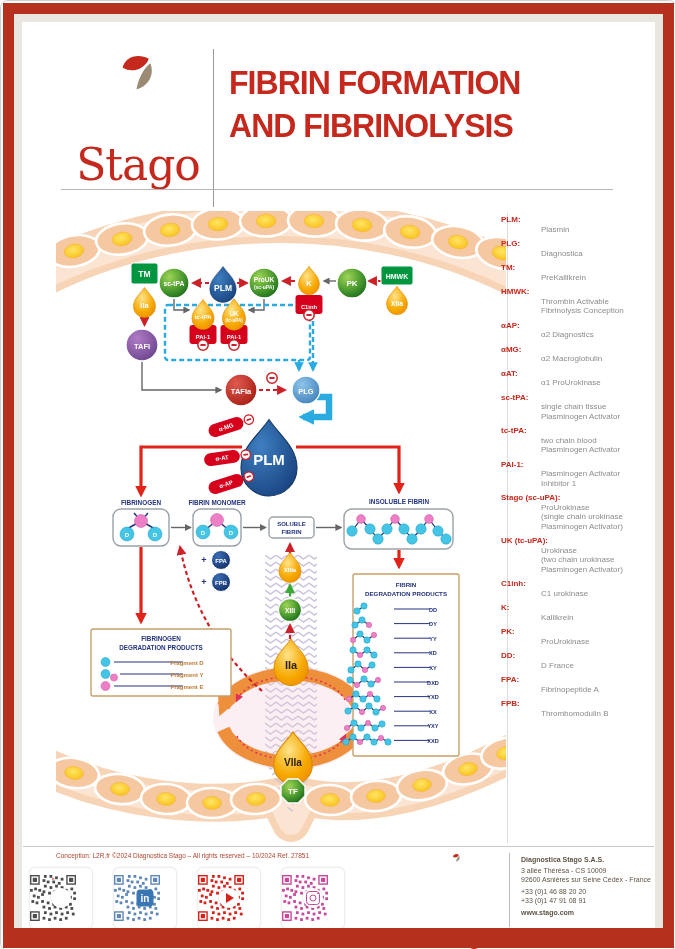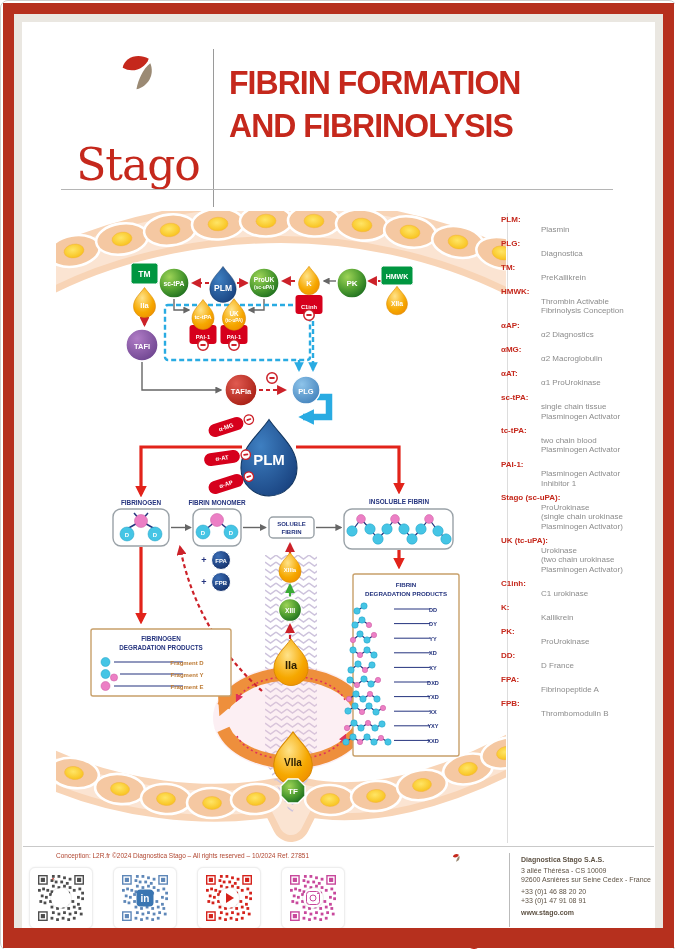--- a/index.html
+++ b/index.html
@@ -14,21 +14,21 @@
   .vline{width:1px;background:#9a9a9a;}
   .hline{height:1px;background:#b5b5b5;}
   .title{left:228px;top:60px;width:300px;color:#c5281c;font-weight:bold;font-size:34px;line-height:43px;letter-spacing:-1px;transform:scaleX(.94);transform-origin:left top;white-space:nowrap;}
   
   .legend{left:500px;top:214px;width:134px;}
   .li{margin-bottom:5px;}
   .li b{display:block;color:#c5281c;font-size:8px;line-height:9.5px;}
   .li span{display:block;color:#8c8c8c;font-size:8px;line-height:9.5px;white-space:pre-line;margin-left:40px;}
   
   .conception{left:55px;top:851px;font-size:6.5px;color:#b0452f;}
-  .qr-card{top:866px;width:62px;height:60px;background:#fff;border:1px solid #eee;border-radius:6px;box-shadow:0 0 2px rgba(0,0,0,.08);display:flex;align-items:center;justify-content:center;}
+  .qr-card{top:866px;width:62px;height:60px;background:#fff;border:1px solid #eee;border-radius:6px;box-shadow:0 0 2px rgba(0,0,0,.08);display:flex;align-items:center;}
   .qr-card svg{width:46px;height:46px;}
   .badge{position:absolute;left:50%;top:50%;transform:translate(-50%,-50%);display:flex;align-items:center;justify-content:center;}
   .badge.circ{width:20px;height:20px;border-radius:50%;background:#fff;box-shadow:0 0 0 1px rgba(0,0,0,.06);}
   .badge-in{width:17px;height:17px;border-radius:4px;background:#3a76b2;color:#fff;font-weight:bold;font-size:10px;display:flex;align-items:center;justify-content:center;}
   .play{width:0;height:0;border-left:8px solid #d5221b;border-top:5px solid transparent;border-bottom:5px solid transparent;margin-left:2px;}
   .insta{width:12px;height:12px;border:1.6px solid #c8489c;border-radius:3.5px;position:relative;}
   .insta i{position:absolute;left:50%;top:50%;transform:translate(-50%,-50%);width:5px;height:5px;border:1.5px solid #c8489c;border-radius:50%;}
   .insta em{position:absolute;right:.5px;top:.5px;width:1.8px;height:1.8px;background:#c8489c;border-radius:50%;}
   .flogo{left:420px;top:852px;width:86px;text-align:center;}
   .flogo .logo-word{font-size:22px;line-height:22px;}

